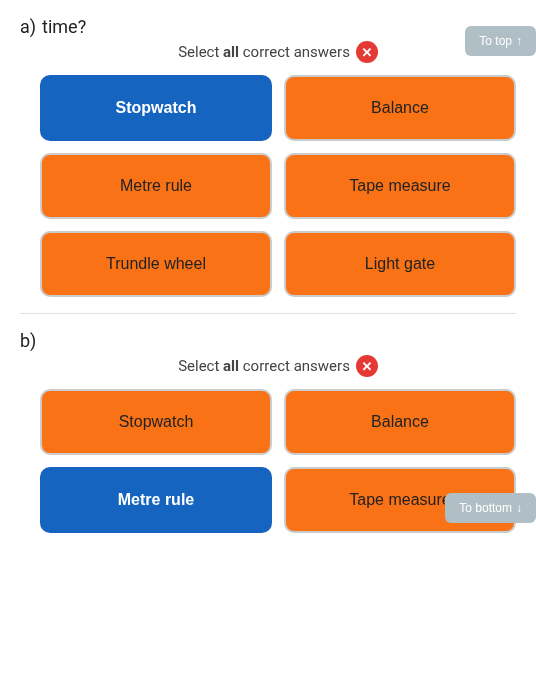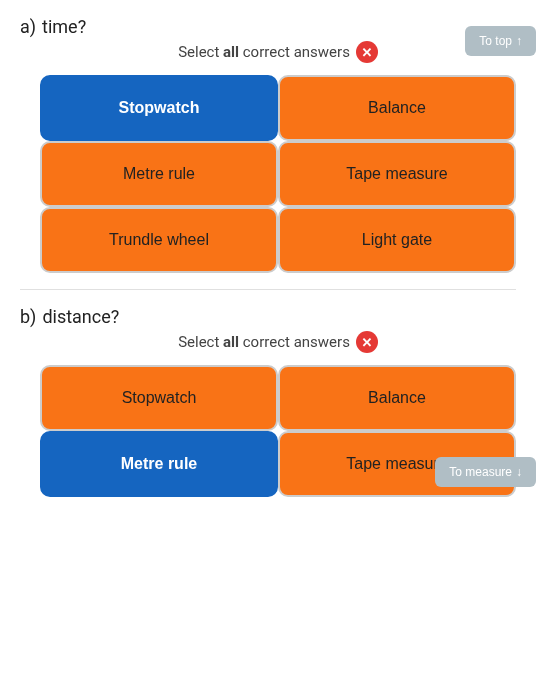--- a/index.html
+++ b/index.html
@@ -63,21 +63,21 @@
       justify-content: center;
       font-size: 13px;
       font-weight: 700;
       flex-shrink: 0;
     }
 
     
     .answer-grid {
       display: grid;
       grid-template-columns: 1fr 1fr;
-      gap: 0;
+      gap: 12px;
       margin-left: 20px;
       margin-bottom: 16px;
     }
 
     .answer-btn {
       border: 2px solid #ccc;
       border-radius: 10px;
       background: #fff;
       padding: 22px 16px;
       font-size: 16px;
@@ -162,37 +162,36 @@
     <button class="answer-btn">Metre rule</button>
     <button class="answer-btn">Tape measure</button>
     <button class="answer-btn">Trundle wheel</button>
     <button class="answer-btn">Light gate</button>
   </div>
 
   <hr class="divider">
 
   <div class="section-row">
     <span class="section-letter">b)</span>
-    <span class="section-word">distance?</span>
   </div>
 
   <div class="sub-label">
     <span>
       Select <strong>all</strong> correct answers
     </span>
     <span class="error-icon">✕</span>
   </div>
 
   <div class="answer-grid">
     <button class="answer-btn">Stopwatch</button>
     <button class="answer-btn">Balance</button>
     <button class="answer-btn selected">Metre rule</button>
     <button class="answer-btn">Tape measure</button>
   </div>
 
   <div class="bottom-nav">
     <button class="nav-btn">
-      <span>To measure</span>
+      <span>To bottom</span>
       <span>↓</span>
     </button>
   </div>
 
 </div>
 
 </body></html>

